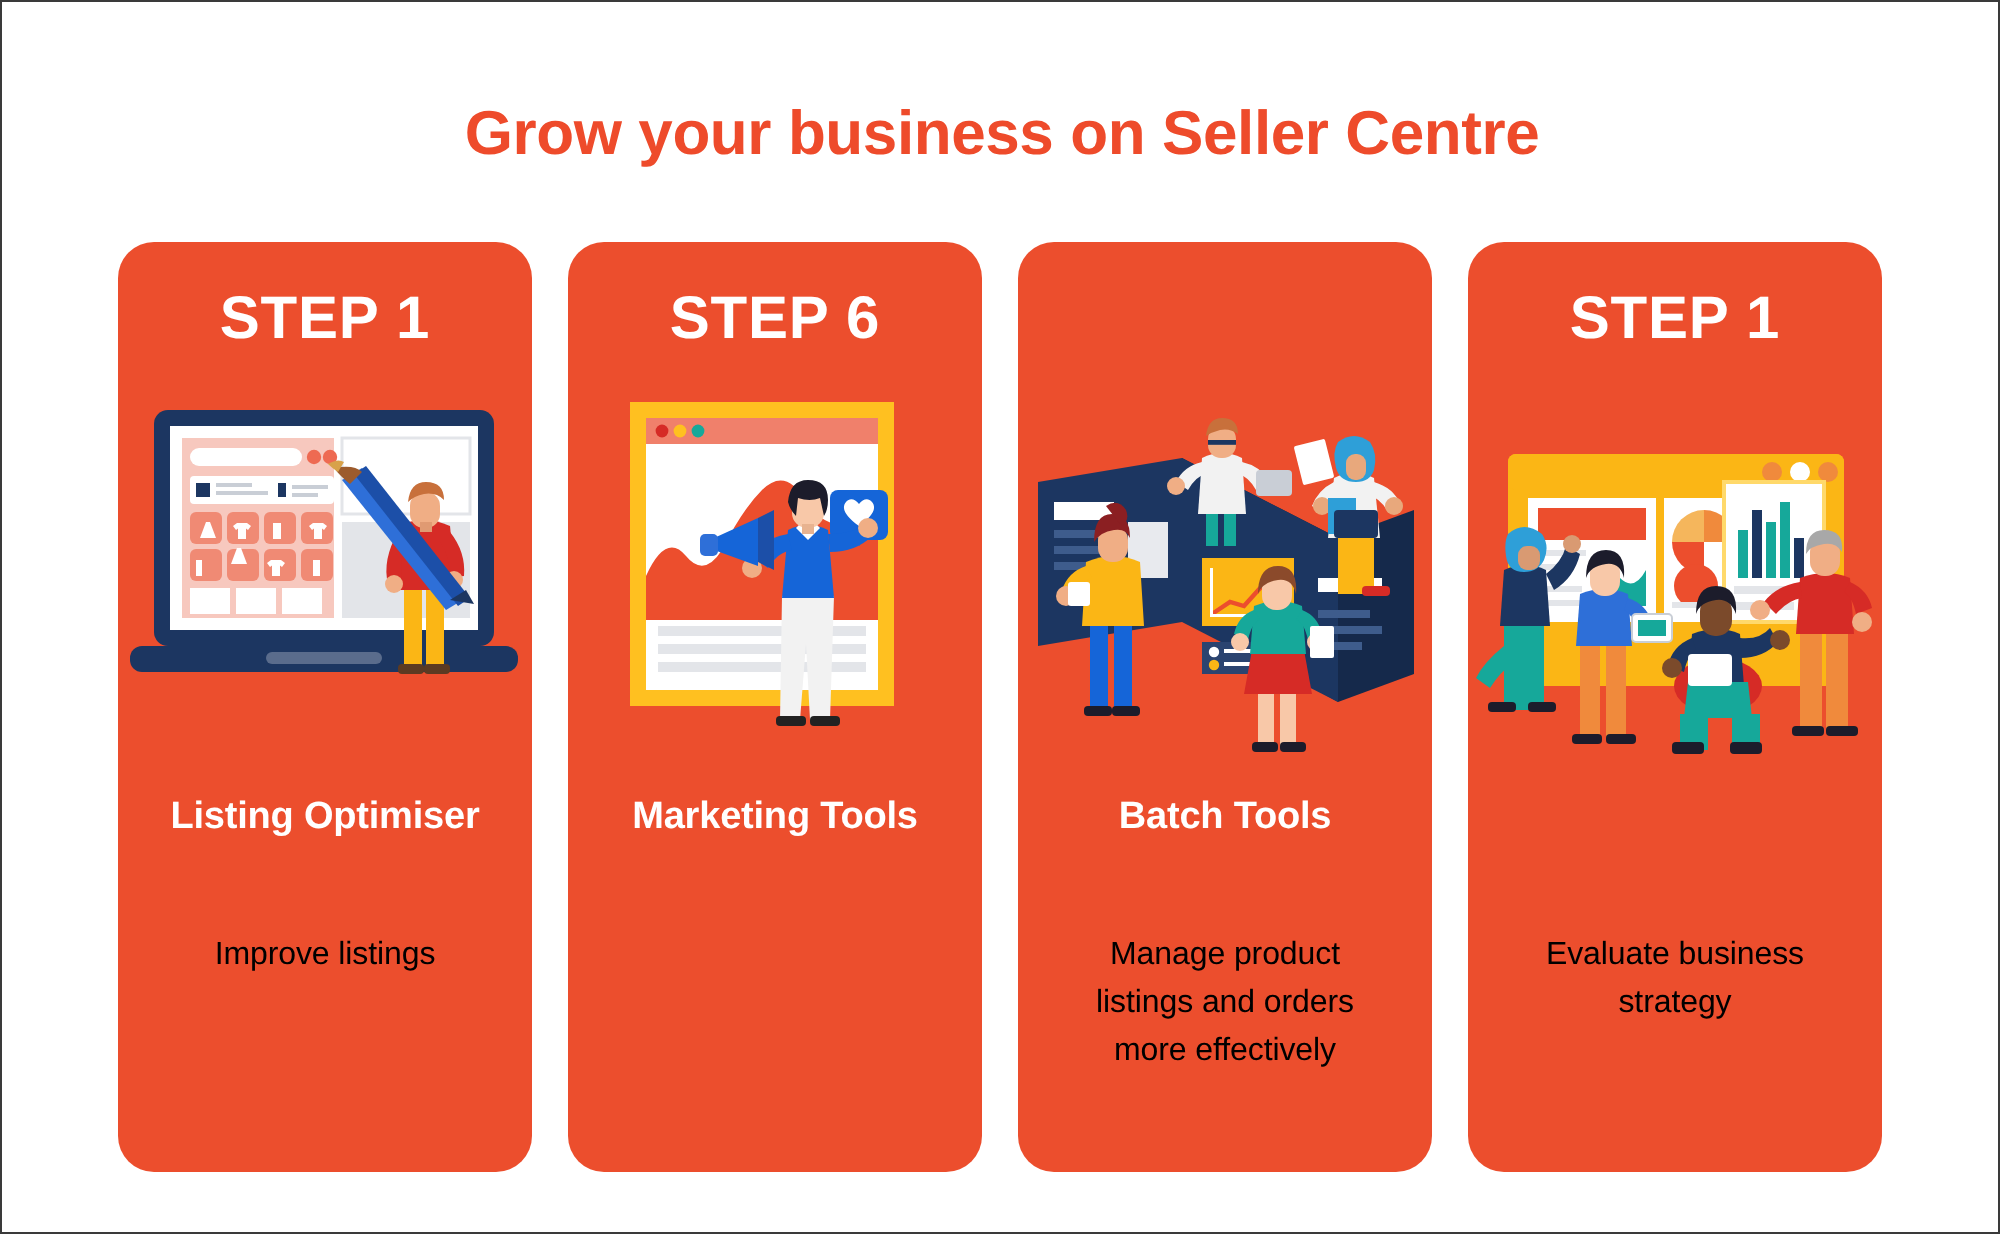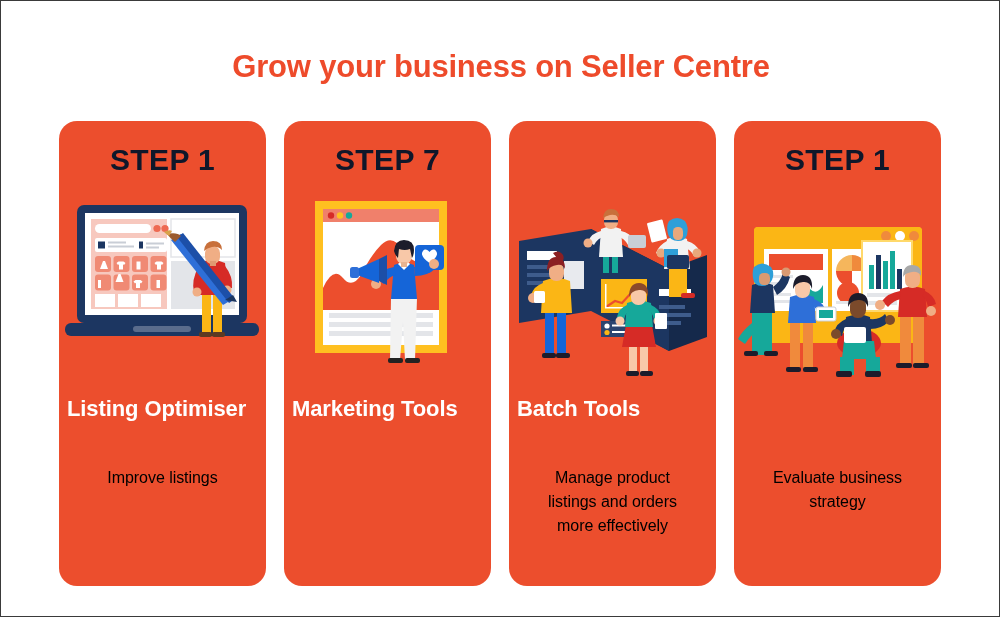--- a/index.html
+++ b/index.html
@@ -55,42 +55,42 @@
     border-radius: 18px;
     box-sizing: border-box;
     overflow: hidden;
   }
   .step-label {
     position: absolute;
     left: 0;
     top: 22px;
     width: 100%;
     text-align: center;
-    color: #0f172a;
+    color: #ffffff;
     font-size: 30px;
     font-weight: bold;
     letter-spacing: 0.4px;
   }
   .art {
     position: absolute;
     left: 0;
     top: 72px;
     width: 100%;
     height: 190px;
   }
   .art svg { display: block; width: 100%; height: 100%; }
 
   .card-title {
     position: absolute;
     left: 8px;
     top: 273px;
     width: calc(100% - 16px);
-    text-align: left;
+    text-align: center;
     color: #ffffff;
-    font-size: 22px;
+    font-size: 19px;
     font-weight: bold;
     line-height: 29px;
     letter-spacing: -0.1px;
   }
   .card-desc {
     position: absolute;
     left: 6px;
     top: 345px;
     width: calc(100% - 12px);
     text-align: center;
@@ -195,21 +195,21 @@
           </g>
         </svg>
       </div>
 
       <div class="card-title">Listing
 Optimiser</div>
       <div class="card-desc">Improve listings</div>
     </div>
 
     <div class="card">
-      <div class="step-label">STEP 7</div>
+      <div class="step-label">STEP 6</div>
 
       <div class="art">
         <svg viewBox="0 0 207 190" xmlns="http://www.w3.org/2000/svg">
 
           <rect x="31" y="8" width="132" height="152" fill="#FFC020"></rect>
           <rect x="39" y="16" width="116" height="136" fill="#ffffff"></rect>
 
           <rect x="39" y="16" width="116" height="13" fill="#F0806B"></rect>
           <circle cx="47" cy="22.5" r="3.2" fill="#D62B26"></circle>
           <circle cx="56" cy="22.5" r="3.2" fill="#FFC020"></circle>

